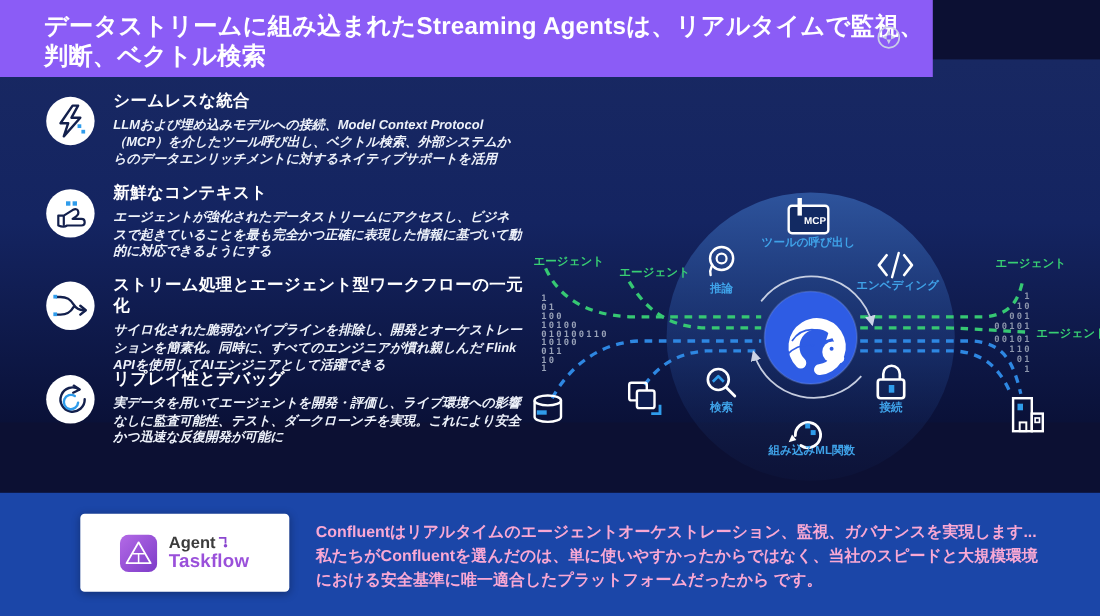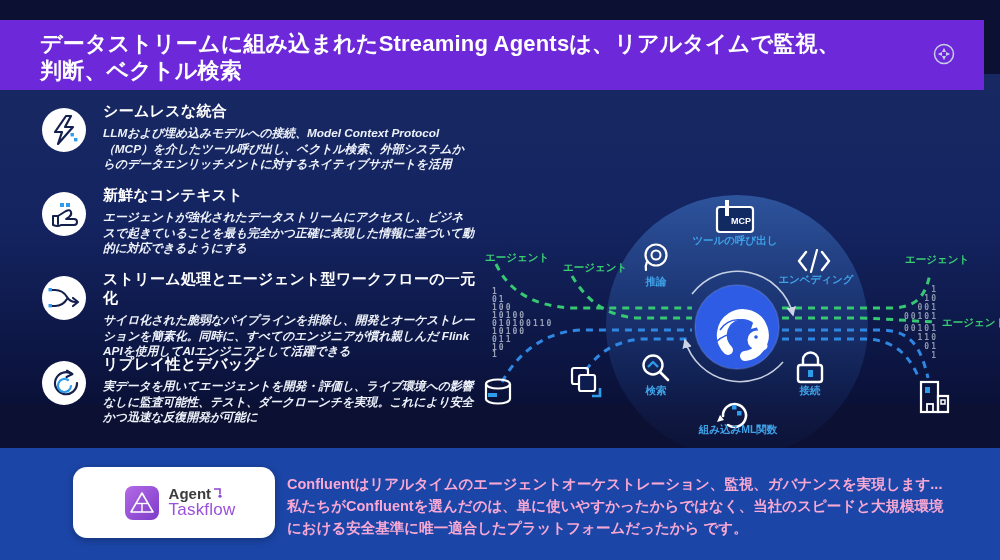--- a/index.html
+++ b/index.html
@@ -2,46 +2,46 @@
 <html><head>
 <meta charset="utf-8">
 <style>
   html,body { margin:0; padding:0; background:#05081f; }
   .page {
     position:relative; width:1000px; height:560px; overflow:hidden;
     font-family:"Liberation Sans","DejaVu Sans",sans-serif;
     background:#0c1033;
   }
   
-  .header { position:absolute; left:0; top:0; width:984px; height:70px; background:#6d28d9; z-index:3;margin-top:20px; }
+  .header { position:absolute; left:0; top:0; width:848px; height:70px; background:#8b5cf6; z-index:3; }
   .header-title { position:absolute; left:40px; top:10px; font-size:22px; font-weight:bold; color:#ffffff; line-height:27px; letter-spacing:.2px; }
   .header-badge { position:absolute; right:28px; top:22px; cursor:pointer; }
   
-  .main { position:absolute; left:0; top:74px; width:1000px; height:330px;
+  .main { position:absolute; left:0; top:54px; width:1000px; height:330px;
     background:linear-gradient(180deg,#182862 0%,#142461 45%,#0a1138 100%); }
   .feature { position:absolute; display:flex; gap:17px; width:442px; left:42px; }
   .f1{top:28px}.f2{top:112px}.f3{top:196px}.f4{top:281px}
   .ficon { width:44px; height:44px; border-radius:50%; background:#ffffff; flex:0 0 44px;
     display:flex; align-items:center; justify-content:center; margin-top:6px; }
   .ftitle { font-size:15px; font-weight:bold; color:#ffffff; margin-bottom:5px; letter-spacing:.3px; }
   .fbody  { font-size:11.8px; font-weight:bold; color:#eef2fa; line-height:1.32; width:372px;font-style:italic; }
   .diagram { position:absolute; left:480px; top:70px; }
   svg text { font-family:"Liberation Sans","DejaVu Sans",sans-serif; }
   .lbl   { font-size:10.5px; font-weight:bold; fill:#3fa2e8; }
   .agent { font-size:10.5px; font-weight:bold; fill:#38cf73; }
   .mcpT  { font-size:9px;  font-weight:bold; fill:#ffffff; }
   .bin   { font-family:"DejaVu Sans Mono",monospace; font-size:8px; font-weight:bold; letter-spacing:2px; }
   .binL  { fill:#99a2b8; } .binR { fill:#8d96ac; }
   
   .footer { position:absolute; left:0; top:448px; width:1000px; height:112px; background:#1b46a8; }
   .logo-card { position:absolute; left:73px; top:19px; width:190px; height:71px; background:#ffffff;
-    border-radius:14px; display:flex; align-items:center; justify-content:center; gap:10px;
-    box-shadow:0 2px 8px rgba(0,0,0,.3);padding-left:12px; }
+    border-radius:4px; display:flex; align-items:center; justify-content:center; gap:10px;
+    box-shadow:0 2px 8px rgba(0,0,0,.3); }
   .logo-top { font-size:15px; font-weight:bold; color:#3c3c3c; line-height:14px; display:flex; align-items:flex-start; gap:2px; }
-  .logo-bottom { font-size:17px; font-weight:400; color:#9a50da; line-height:17px; letter-spacing:.2px; }
+  .logo-bottom { font-size:17px; font-weight:700; color:#9a50da; line-height:17px; letter-spacing:.2px; }
   .quote { position:absolute; left:287px; top:25px; width:664px; font-size:14.5px; font-weight:bold;
     color:#f9a8d4; line-height:1.52; }
 </style>
 </head>
 <body>
 
 <div class="page">
 
   <div class="header">
     <div class="header-title">

